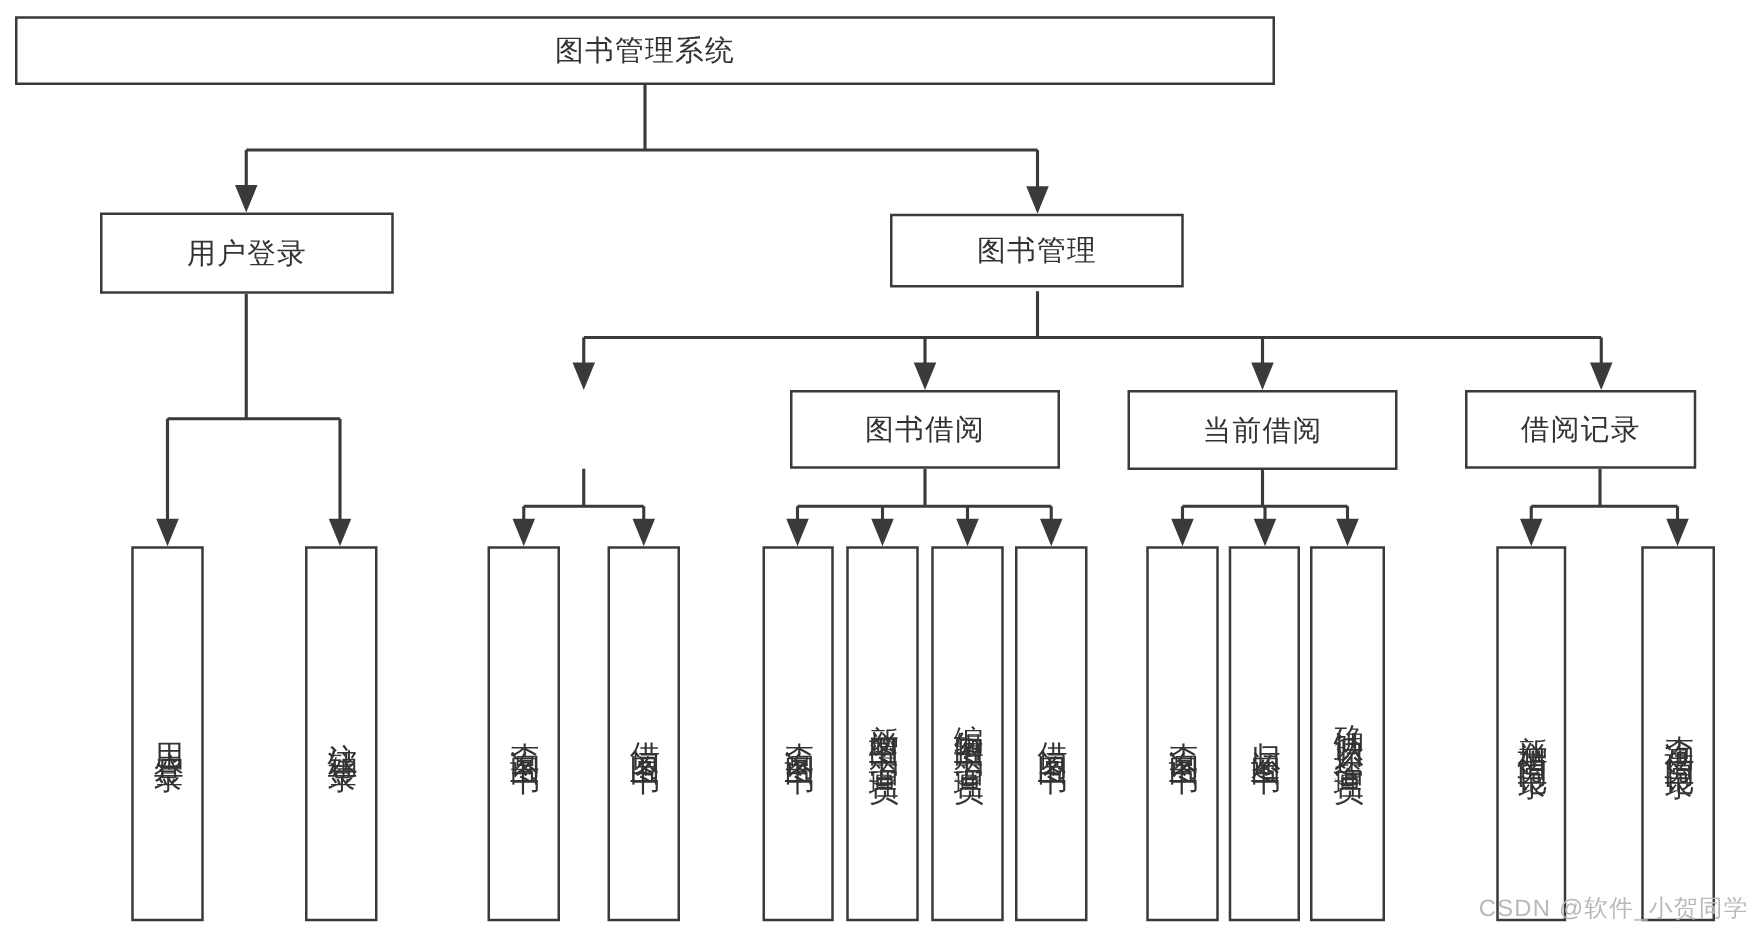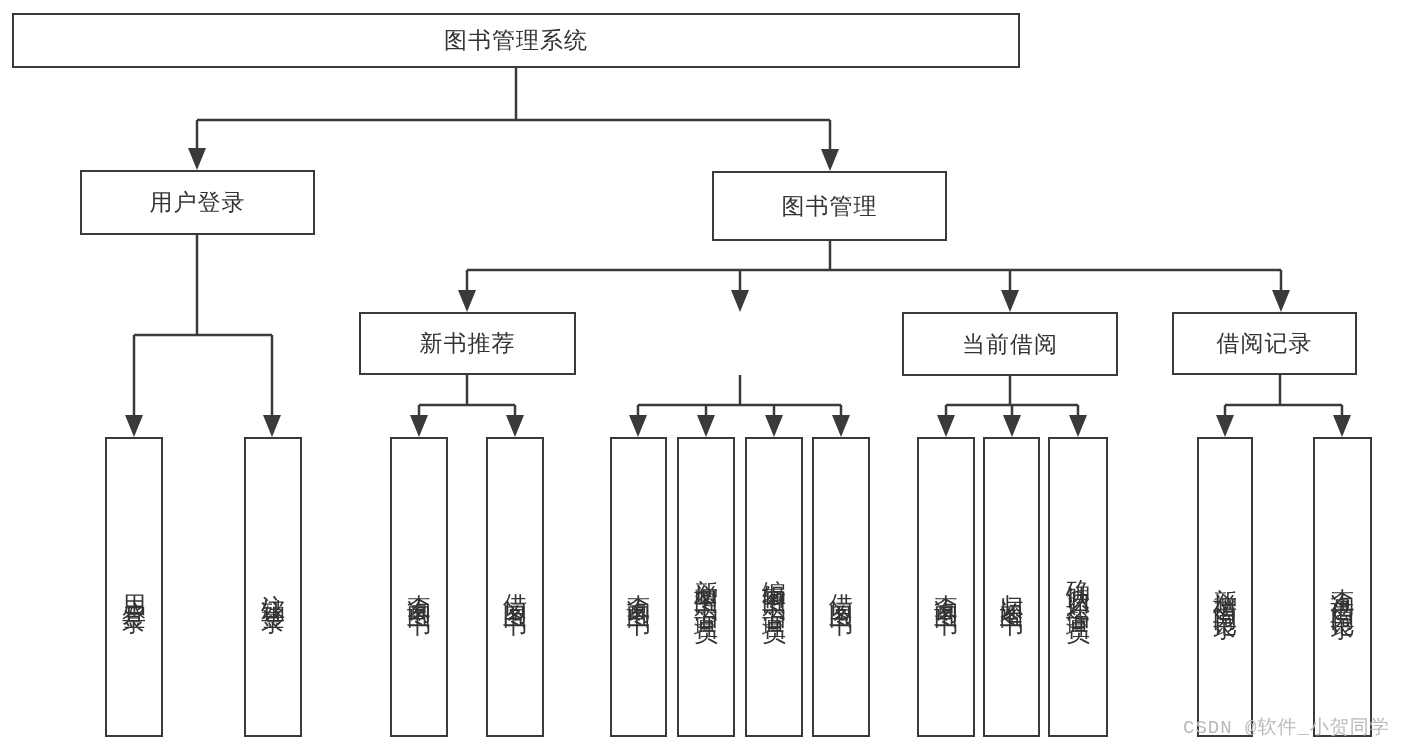--- a/index.html
+++ b/index.html
@@ -49,21 +49,20 @@
   }
   .watermark {
     position: absolute;
     left: 1183px;
     top: 714px;
     font-size: 19px;
     color: #b9b9b9;
     letter-spacing: 1px;
     white-space: nowrap;
     z-index: 3;
-    font-family: Liberation Mono, monospace;
   }
 </style>
 </head>
 <body>
 
 <div class="canvas">
 
   <svg class="connectors" width="1405" height="747" viewBox="0 0 1405 747">
     <g stroke="#3a3a3a" stroke-width="2.5" fill="none">
 
@@ -104,26 +103,26 @@
     </g>
   </svg>
 
   <div class="node h" style="left:12px;top:13px;width:1008px;height:55px">
     <span>图书管理系统</span>
   </div>
 
   <div class="node h" style="left:80px;top:170px;width:235px;height:65px">
     <span>用户登录</span>
   </div>
-  <div class="node h" style="left:712px;top:171px;width:235px;height:70px">
+  <div class="node h" style="left:712px;top:171px;width:235px;height:59px">
     <span>图书管理</span>
   </div>
 
-  <div class="node h" style="left:359px;top:312px;width:217px;height:63px">
-    <span>新书推荐</span>
+  <div class="node h" style="left:632px;top:312px;width:216px;height:63px">
+    <span>图书借阅</span>
   </div>
   <div class="node h" style="left:902px;top:312px;width:216px;height:64px">
     <span>当前借阅</span>
   </div>
   <div class="node h" style="left:1172px;top:312px;width:185px;height:63px">
     <span>借阅记录</span>
   </div>
 
   <div class="node v" style="left:105px;top:437px;width:58px;height:300px">
     <span>用户登录</span>

